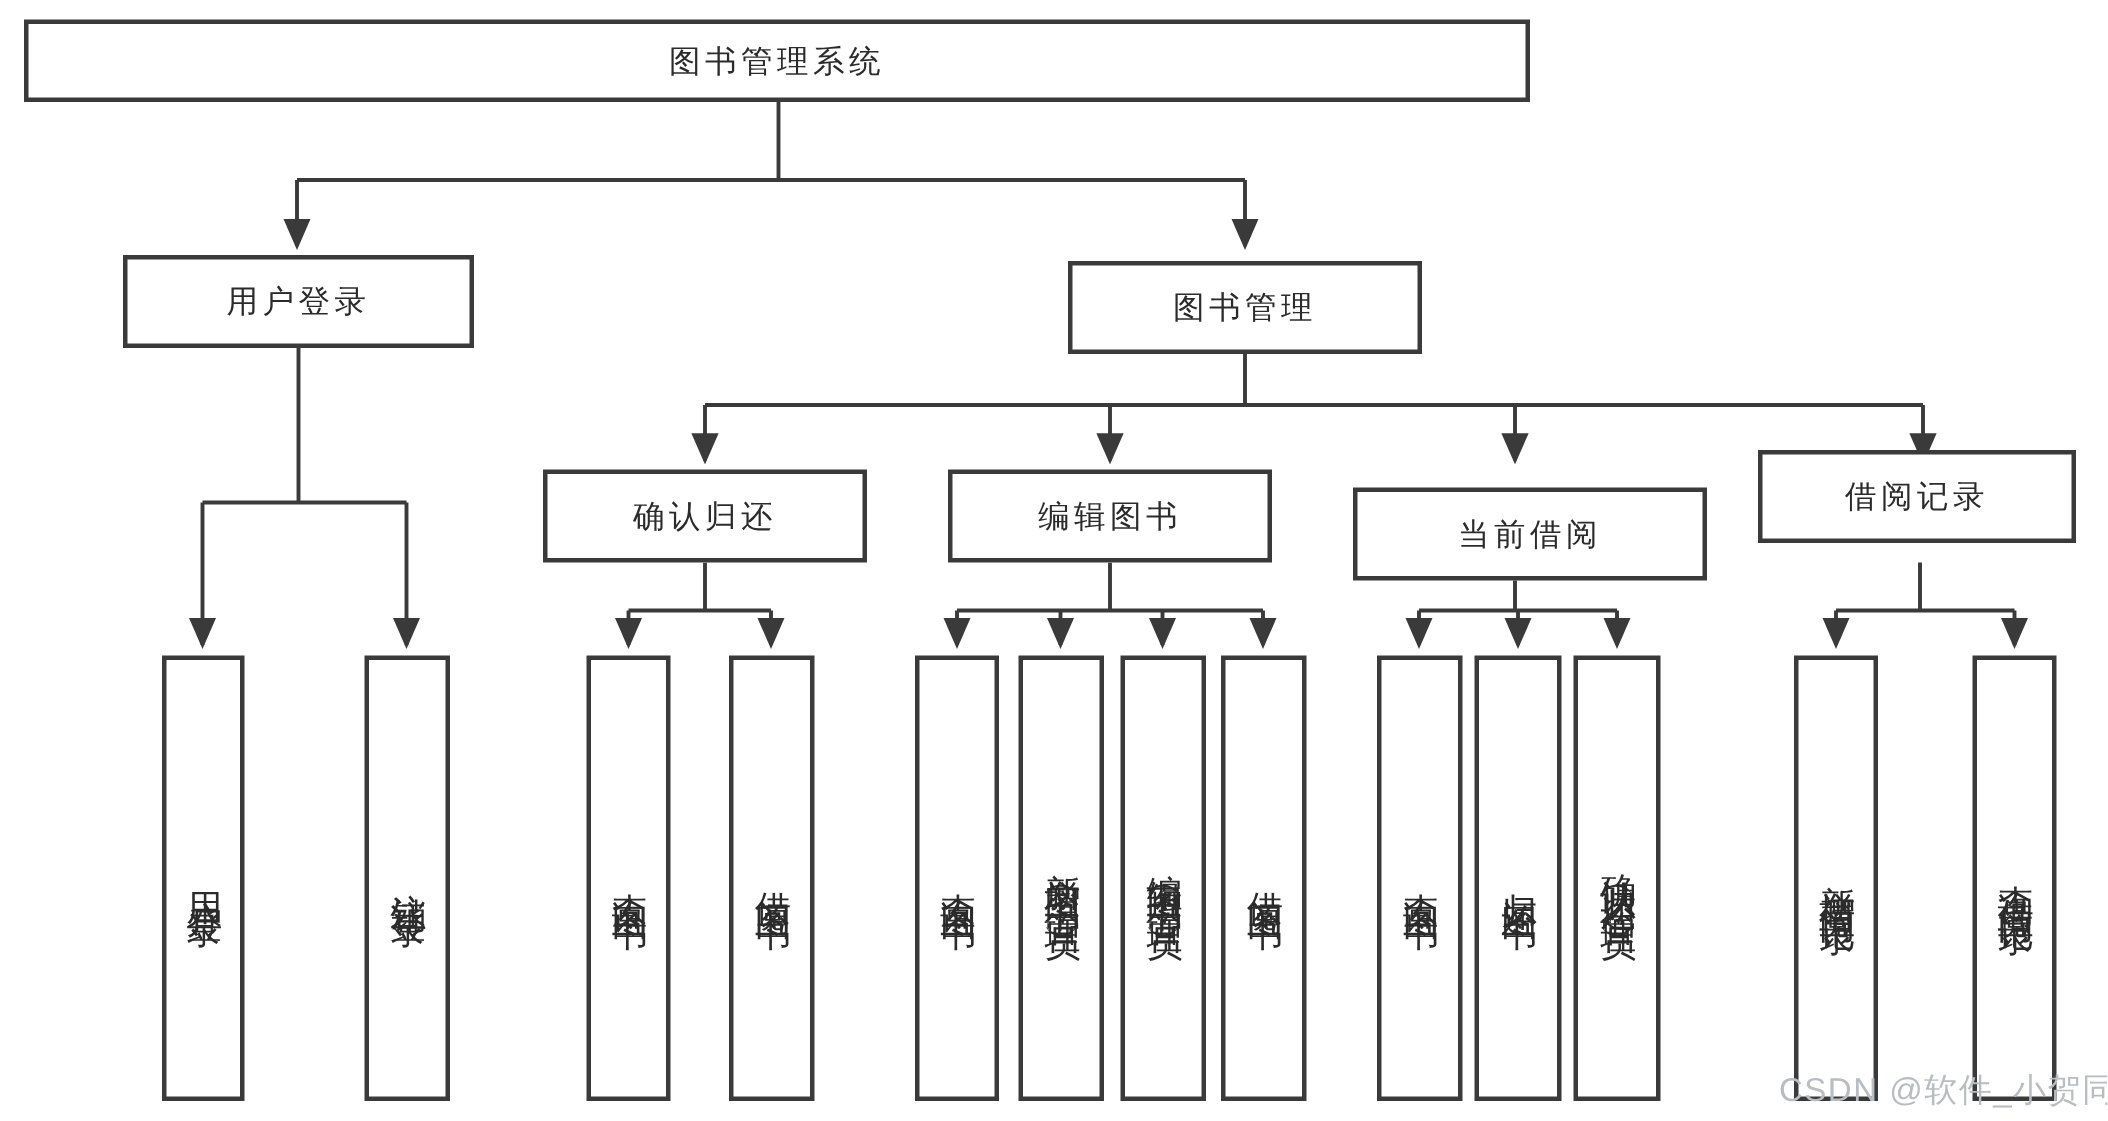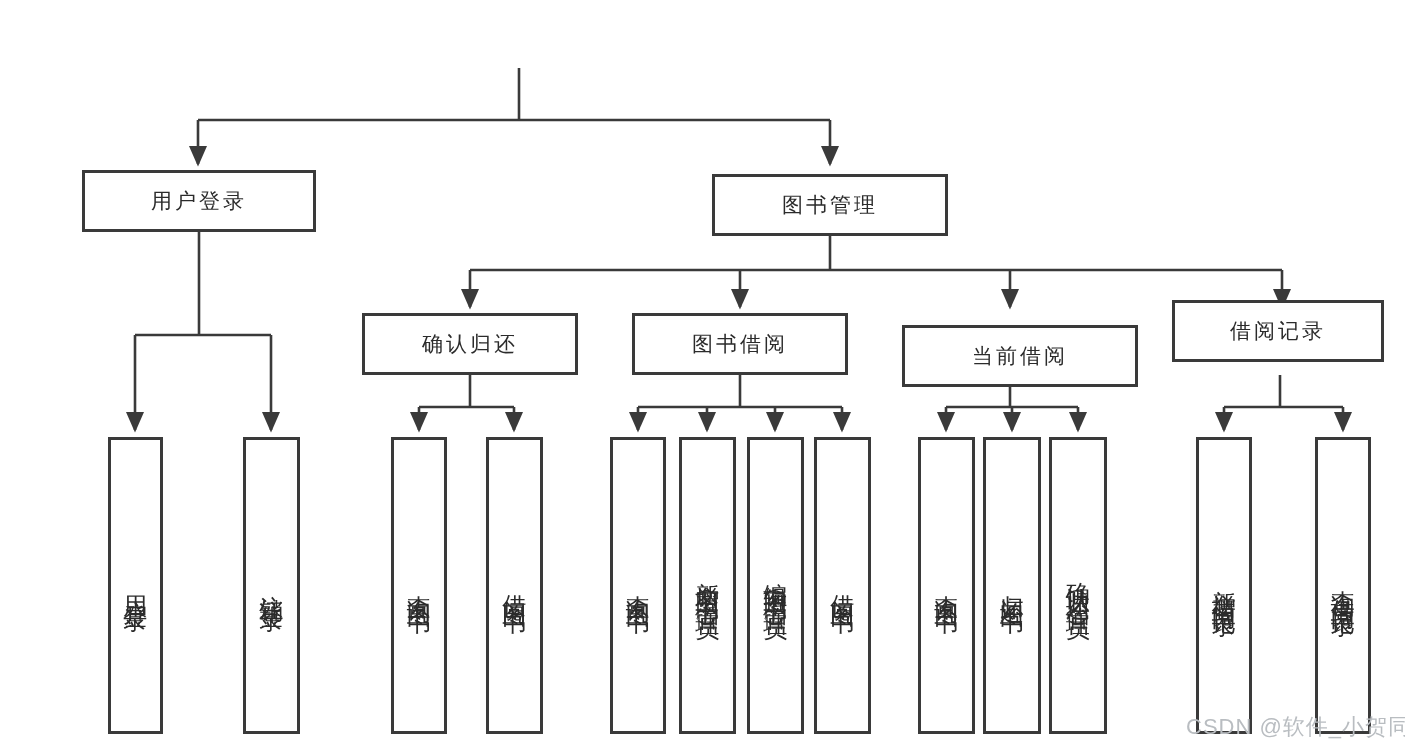--- a/index.html
+++ b/index.html
@@ -105,26 +105,27 @@
       <path d="M1012,407 V430" marker-end="url(#arrow)"></path>
       <path d="M1078,407 V430" marker-end="url(#arrow)"></path>
 
       <path d="M1280,375 V407"></path>
       <path d="M1224,407 H1343"></path>
       <path d="M1224,407 V430" marker-end="url(#arrow)"></path>
       <path d="M1343,407 V430" marker-end="url(#arrow)"></path>
     </g>
   </svg>
 
+  <div class="node hnode" style="left:16px; top:13px; width:1004px; height:55px;">图书管理系统</div>
 
   <div class="node hnode" style="left:82px; top:170px; width:234px; height:62px;">用户登录</div>
   <div class="node hnode" style="left:712px; top:174px; width:236px; height:62px;">图书管理</div>
 
   <div class="node hnode" style="left:362px; top:313px; width:216px; height:62px;">确认归还</div>
-  <div class="node hnode" style="left:632px; top:313px; width:216px; height:62px;">图书借阅</div>
+  <div class="node hnode" style="left:632px; top:313px; width:216px; height:62px;">编辑图书</div>
   <div class="node hnode" style="left:902px; top:325px; width:236px; height:62px;text-align:center;">当前借阅</div>
   <div class="node hnode" style="left:1172px; top:300px; width:212px; height:62px;">借阅记录</div>
 
   <div class="node vnode" style="left:108px; top:437px; width:55px; height:297px;">用户登录</div>
   <div class="node vnode" style="left:243px; top:437px; width:57px; height:297px;">注销登录</div>
 
   <div class="node vnode" style="left:391px; top:437px; width:56px; height:297px;">查询图书</div>
   <div class="node vnode" style="left:486px; top:437px; width:57px; height:297px;">借阅图书</div>
 
   <div class="node vnode" style="left:610px; top:437px; width:56px; height:297px;">查询图书</div>

